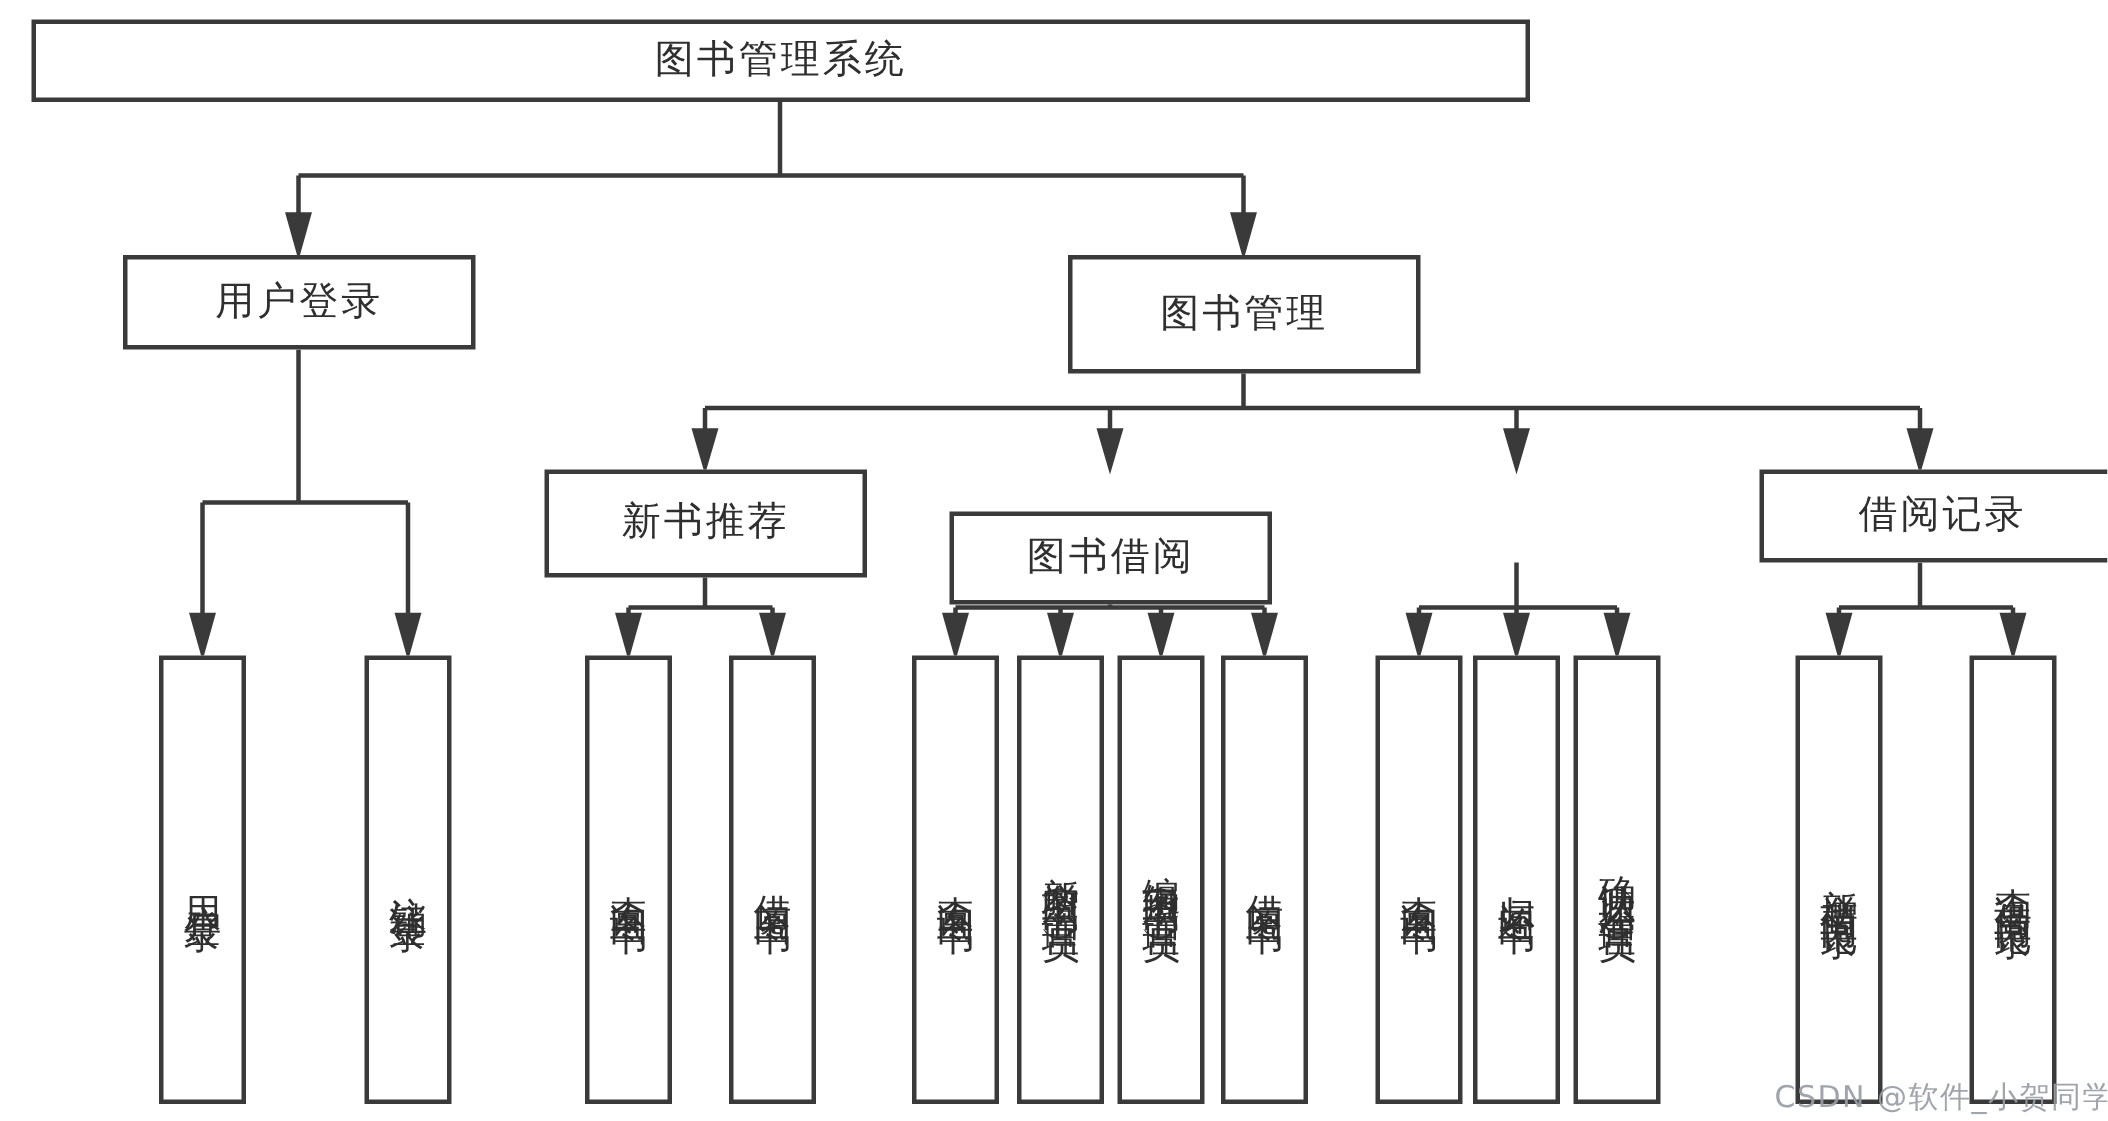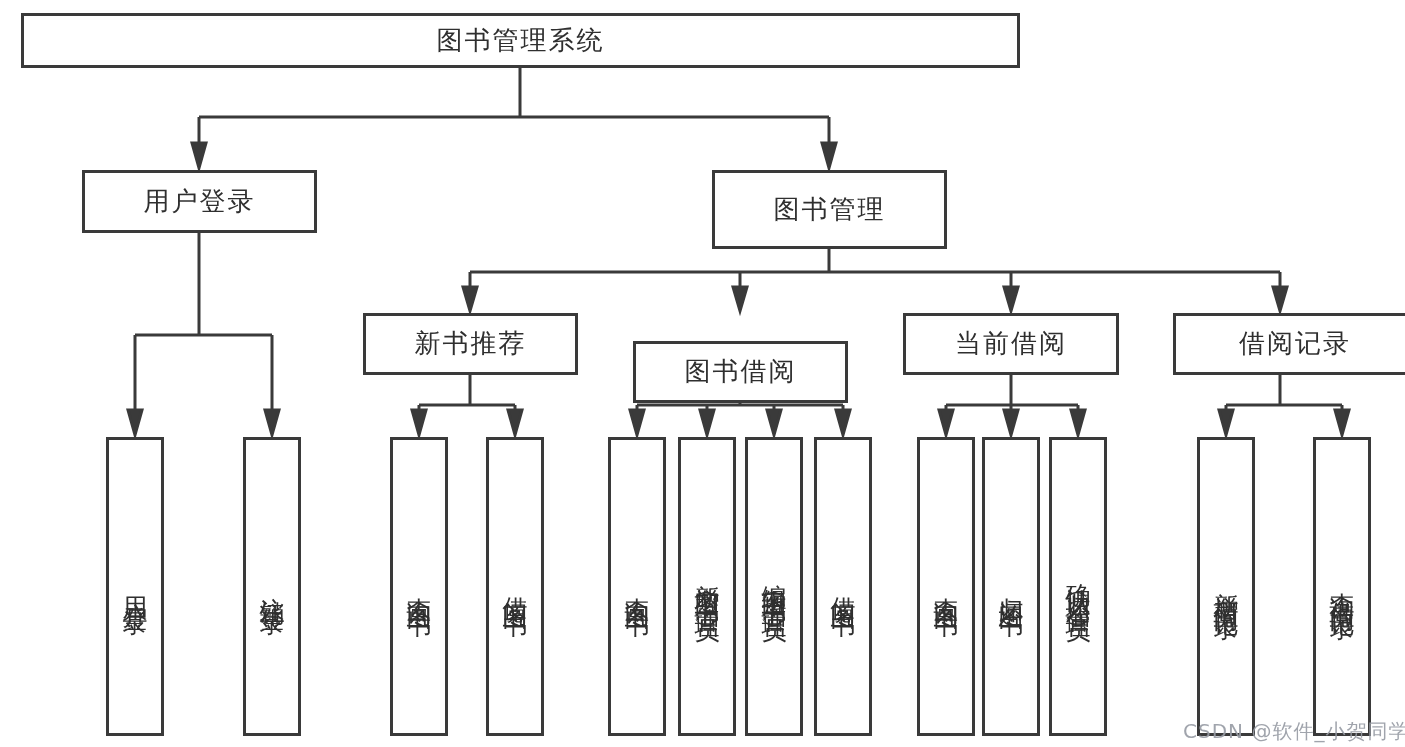--- a/index.html
+++ b/index.html
@@ -100,23 +100,22 @@
         <polygon points="1335,410 1349,410 1342,435"></polygon>
       </g>
     </g>
   </svg>
 
   <div class="node" style="left:21px;top:13px;width:999px;height:55px;">图书管理系统</div>
 
   <div class="node" style="left:82px;top:170px;width:235px;height:63px;">用户登录</div>
   <div class="node" style="left:712px;top:170px;width:235px;height:79px;">图书管理</div>
 
-  <div class="node" style="left:363px;top:313px;width:215px;height:62px;">新书推荐</div>
+  <div class="node" style="left:363px;top:313px;width:215px;height:72px;">新书推荐</div>
   <div class="node" style="left:633px;top:313px;width:215px;height:62px;margin-top:28px;">图书借阅</div>
-  <div class="node" style="left:903px;top:313px;width:216px;height:62px;">当前借阅</div>
   <div class="node" style="left:1173px;top:313px;width:244px;height:62px;">借阅记录</div>
 
   <div class="node vert" style="left:106px;top:437px;width:58px;height:299px;">用户登录</div>
   <div class="node vert" style="left:243px;top:437px;width:58px;height:299px;">注销登录</div>
 
   <div class="node vert" style="left:390px;top:437px;width:58px;height:299px;">查询图书</div>
   <div class="node vert" style="left:486px;top:437px;width:58px;height:299px;">借阅图书</div>
 
   <div class="node vert" style="left:608px;top:437px;width:58px;height:299px;">查询图书</div>
   <div class="node vert" style="left:678px;top:437px;width:58px;height:299px;">新增图书（管理员）</div>

